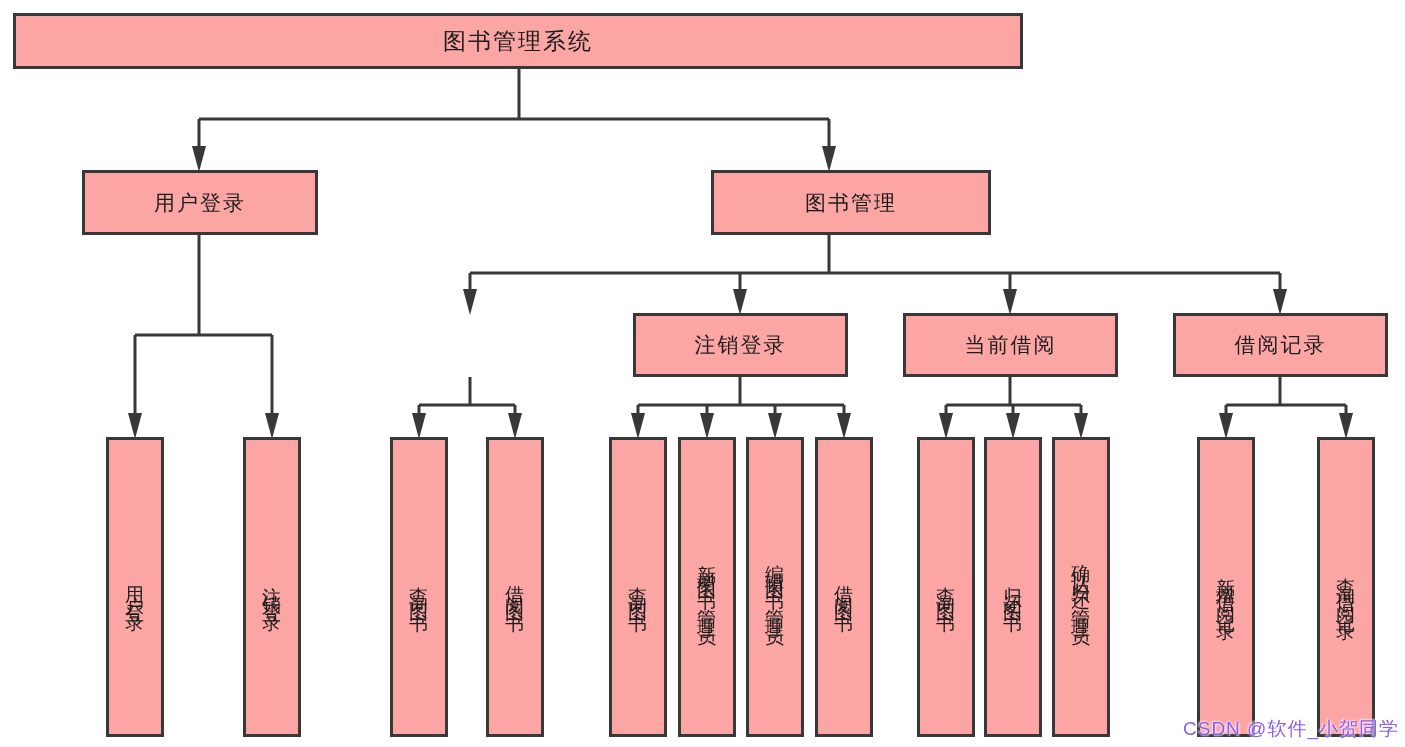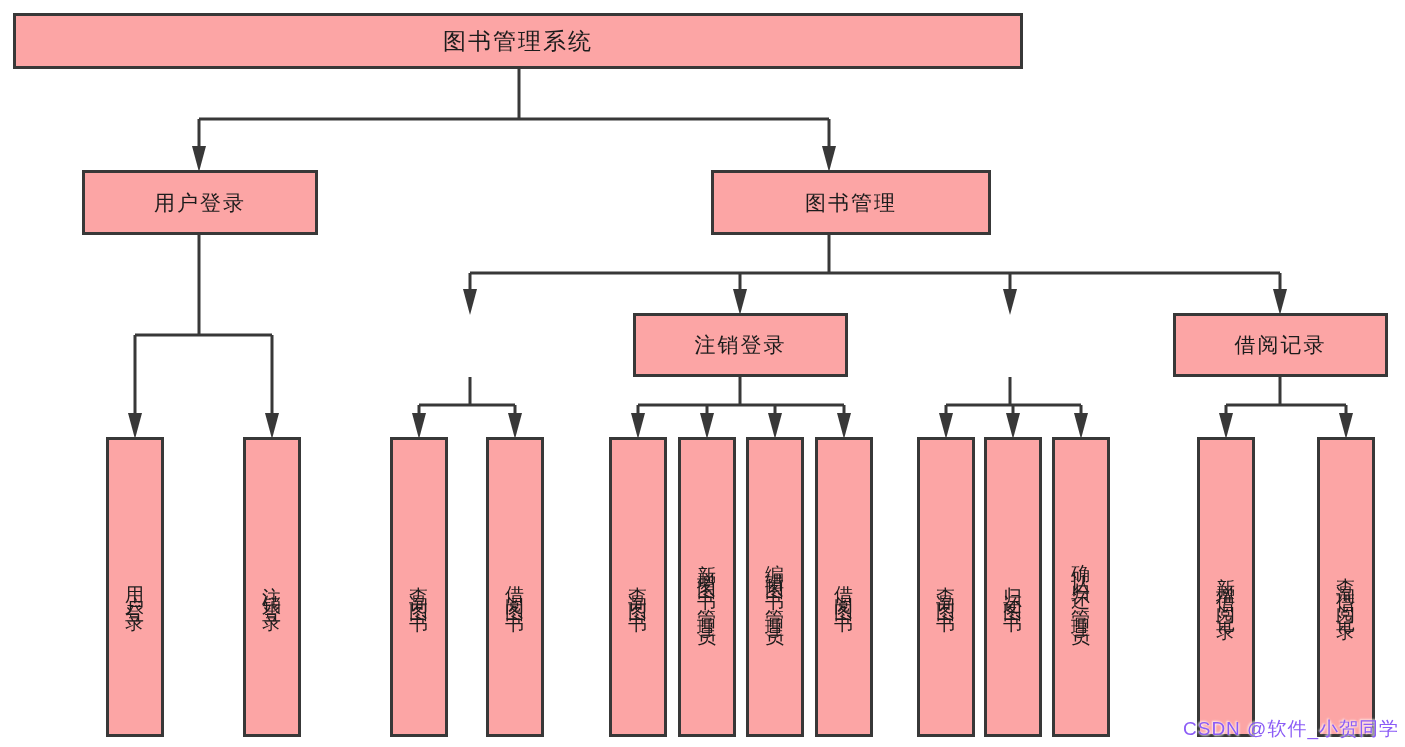--- a/index.html
+++ b/index.html
@@ -98,20 +98,21 @@
       <polygon points="1339,413 1353,413 1346,439"></polygon>
     </g>
   </svg>
 
   <div class="node h-node root-node" style="left:13px; top:13px; width:1010px; height:56px;">图书管理系统</div>
 
   <div class="node h-node" style="left:82px; top:170px; width:236px; height:65px;">用户登录</div>
   <div class="node h-node" style="left:711px; top:170px; width:280px; height:65px;">图书管理</div>
 
   <div class="node h-node" style="left:633px; top:313px; width:215px; height:64px;">注销登录</div>
+  <div class="node h-node" style="left:903px; top:313px; width:215px; height:64px;">当前借阅</div>
   <div class="node h-node" style="left:1173px; top:313px; width:215px; height:64px;">借阅记录</div>
 
   <div class="node v-node" style="left:106px; top:437px; width:58px; height:300px;">用户登录</div>
   <div class="node v-node" style="left:243px; top:437px; width:58px; height:300px;">注销登录</div>
 
   <div class="node v-node" style="left:390px; top:437px; width:58px; height:300px;">查询图书</div>
   <div class="node v-node" style="left:486px; top:437px; width:58px; height:300px;">借阅图书</div>
 
   <div class="node v-node" style="left:609px; top:437px; width:58px; height:300px;">查询图书</div>
   <div class="node v-node" style="left:678px; top:437px; width:58px; height:300px;">新增图书（管理员）</div>

